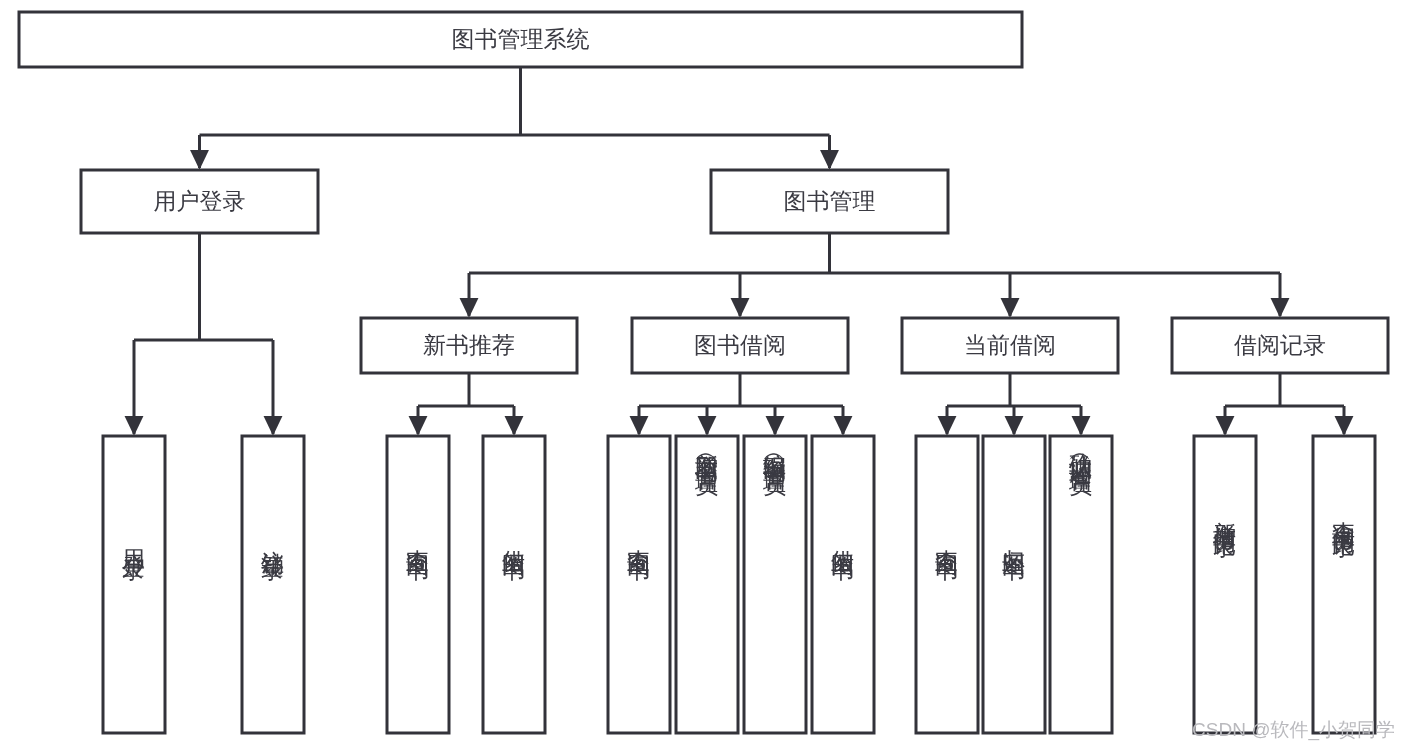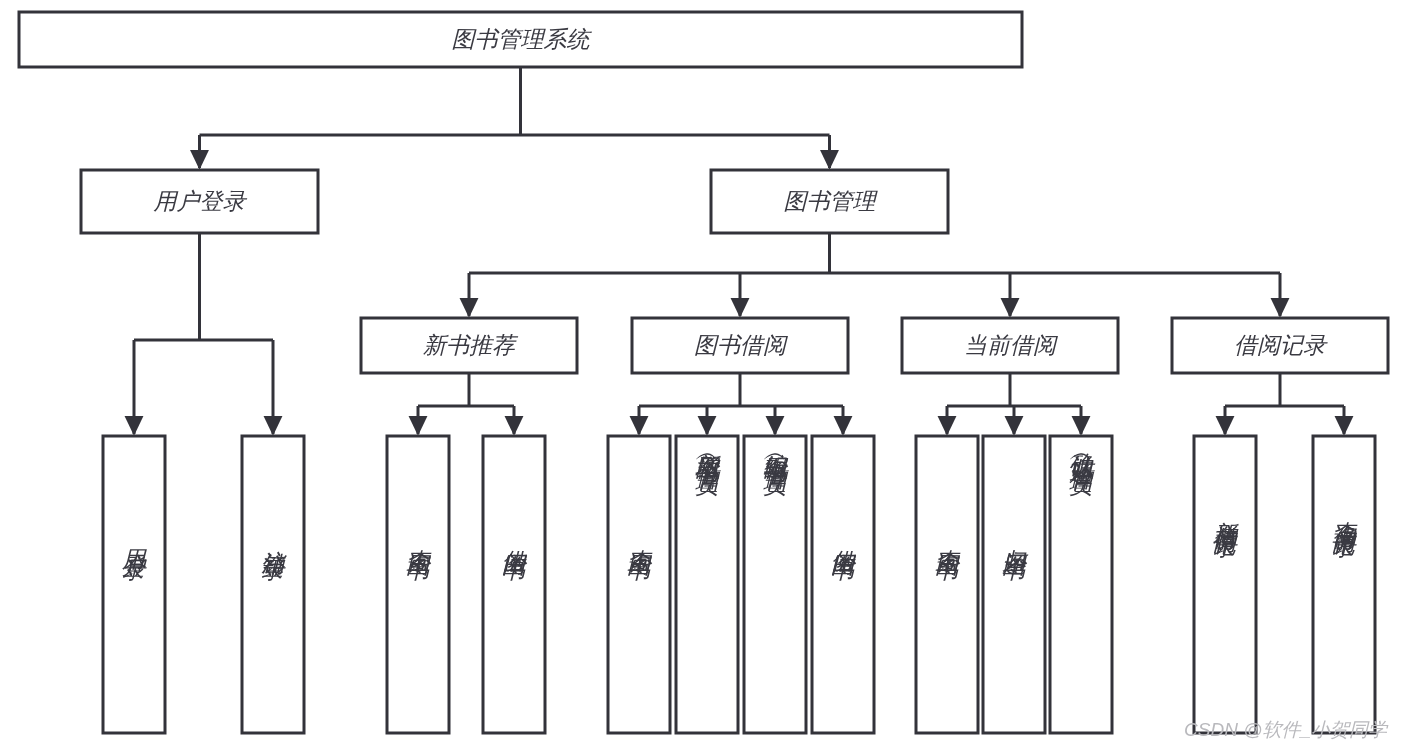--- a/index.html
+++ b/index.html
@@ -10,21 +10,20 @@
   body {
     width: 1405px;
     height: 747px;
     font-family: "Liberation Sans", "DejaVu Sans", sans-serif;
     overflow: hidden;
   }
   #diagram-root {
     position: relative;
     width: 1405px;
     height: 747px;
-    font-style: italic;
   }
   svg.flow {
     display: block;
     width: 1405px;
     height: 747px;
   }
   .node-rect {
     fill: #ffffff;
     stroke: #33333a;
     stroke-width: 3;
@@ -45,21 +44,21 @@
   .node-label-v {
     font-family: "Liberation Sans", "DejaVu Sans", sans-serif;
     font-size: 23px;
     fill: #3a3a42;
     writing-mode: vertical-rl;
     text-orientation: upright;
     letter-spacing: 3px;
   }
   .watermark {
     position: absolute;
-    right: 18px;
+    right: 10px;
     bottom: 4px;
     font-family: "Liberation Sans", "DejaVu Sans", sans-serif;
     font-size: 19px;
     color: #b9b9bd;
     white-space: nowrap;
     pointer-events: none;
   }
 </style>
 </head>
 <body>

